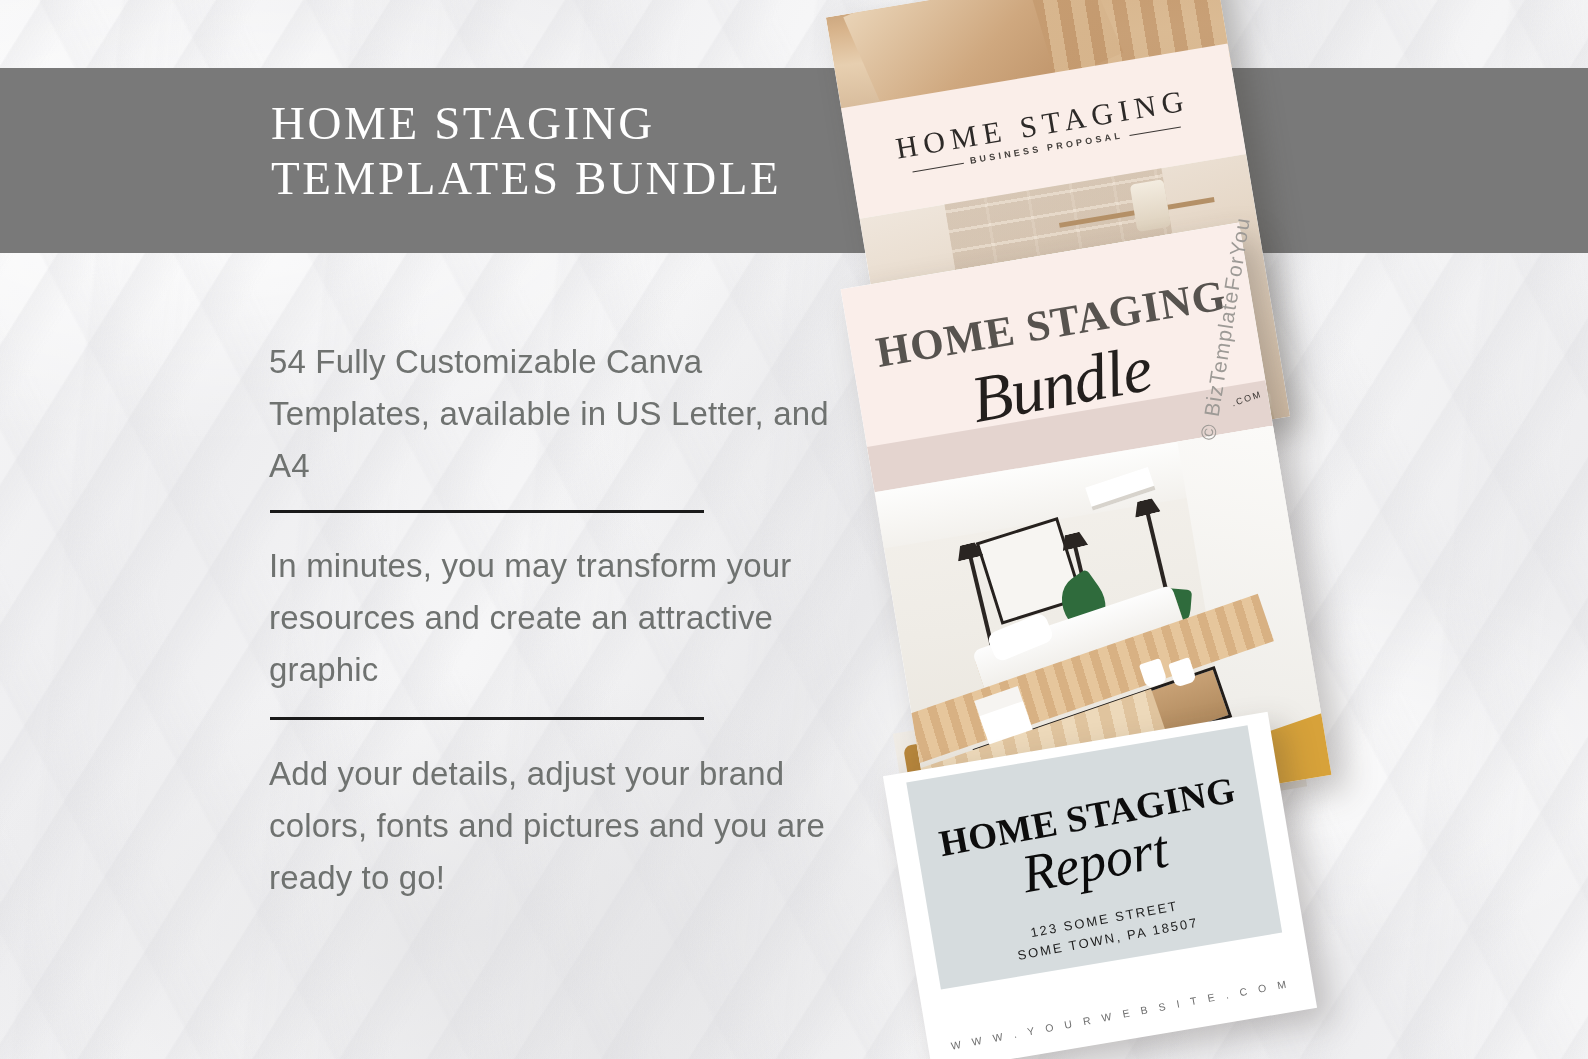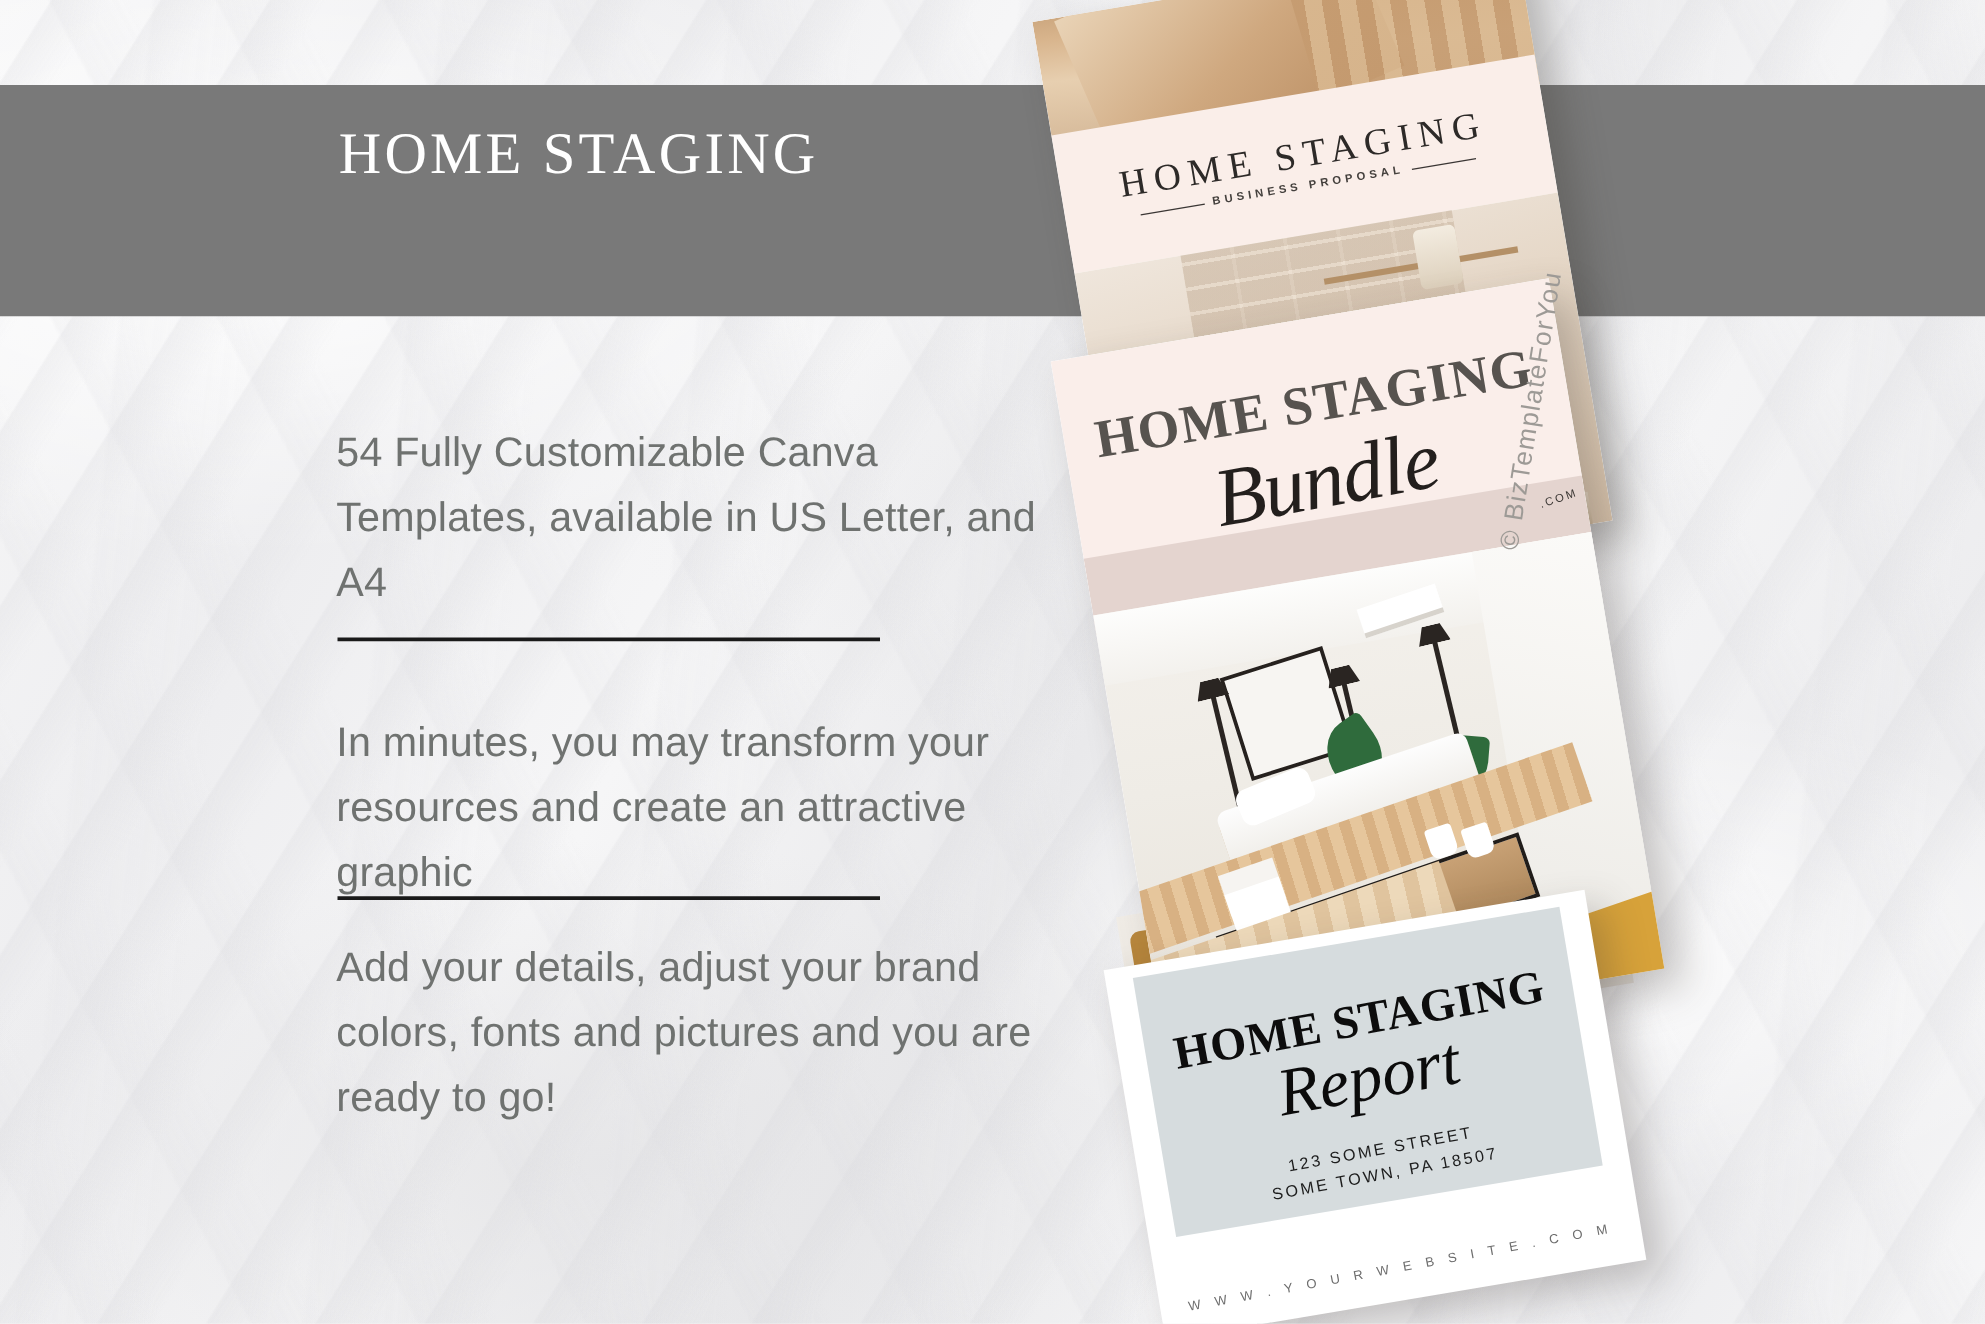--- a/index.html
+++ b/index.html
@@ -44,21 +44,21 @@
   }
   #headline .l{display:block;white-space:nowrap;}
 
   .body-copy{
     position:absolute;left:269px;width:560px;
     color:#6f7270;
     font-size:33px;line-height:1.58;font-weight:400;
     letter-spacing:.15px;
   }
   #copy1{top:336px;}
-  #copy2{top:540px;margin-top:28px;}
+  #copy2{top:540px;}
   #copy3{top:748px;}
 
   .divider{
     position:absolute;left:270px;width:434px;height:3px;
     background:#1a1a1a;
   }
   #div1{top:510px;}
   #div2{top:717px;}
 
   
@@ -325,20 +325,21 @@
 </style>
 </head>
 <body>
 
 <div id="bg"></div>
 
 <div id="banner"></div>
 
 <div id="headline">
   <span class="l">HOME STAGING</span>
+  <span class="l">TEMPLATES BUNDLE</span>
 </div>
 
 <div class="body-copy" id="copy1">54 Fully Customizable Canva Templates, available in US Letter, and A4</div>
 <div class="divider" id="div1"></div>
 <div class="body-copy" id="copy2">In minutes, you may transform your resources and create an attractive graphic</div>
 <div class="divider" id="div2"></div>
 <div class="body-copy" id="copy3">Add your details, adjust your brand colors, fonts and pictures and you are ready to go!</div>
 
 <div id="mockups">
 

